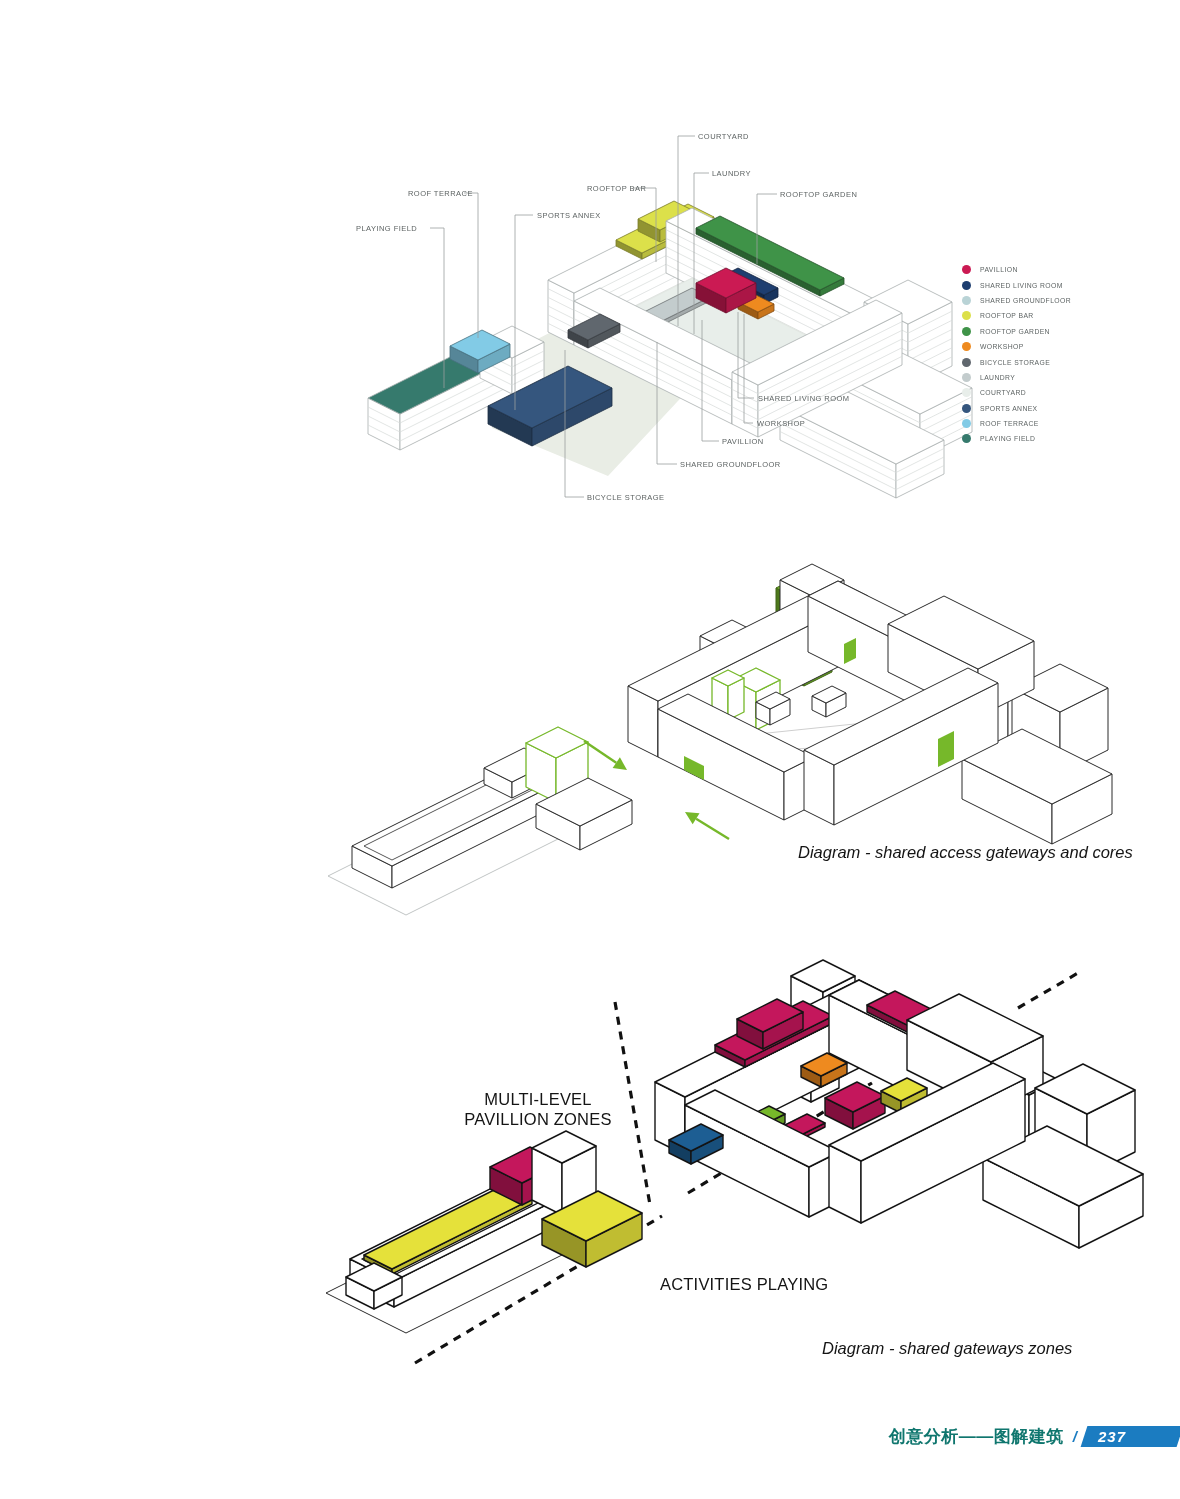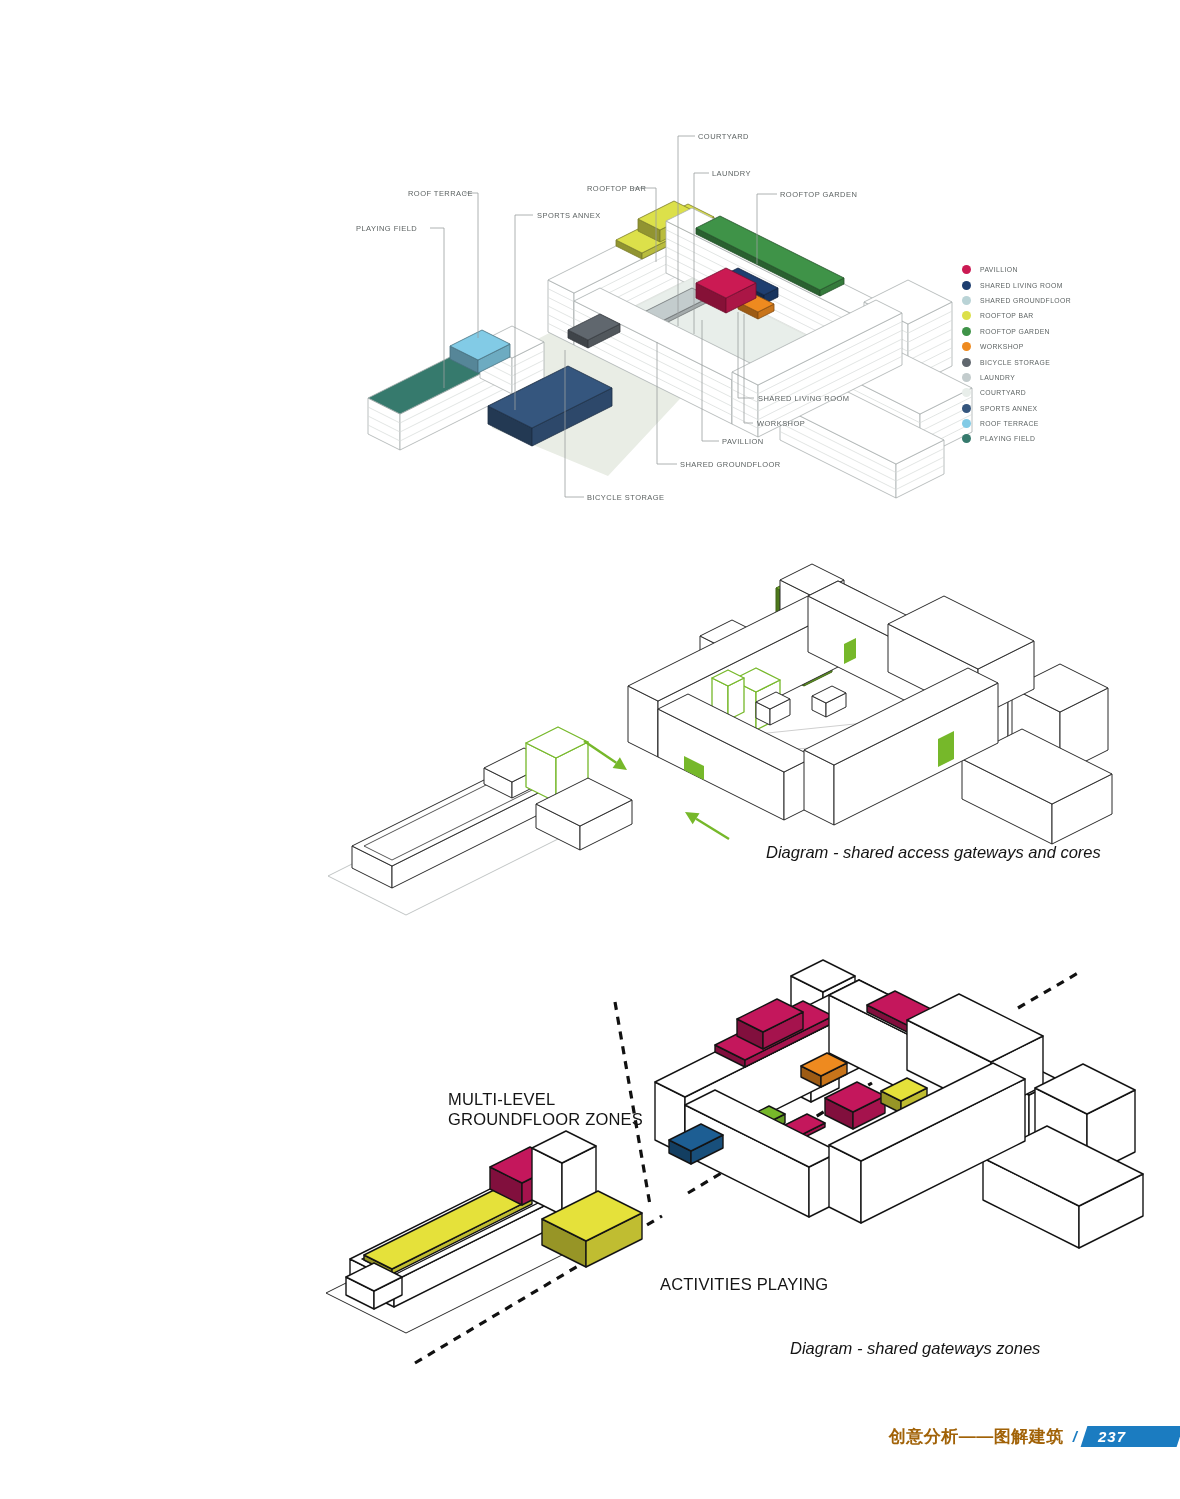--- a/index.html
+++ b/index.html
@@ -1,22 +1,22 @@
 <!DOCTYPE html>
 <html><head>
 <meta charset="utf-8">
 <style>
   html,body{margin:0;padding:0;background:#ffffff;}
   .page{position:relative;width:1180px;height:1499px;background:#ffffff;overflow:hidden;
         font-family:"Liberation Sans",sans-serif;}
   #art{position:absolute;left:0;top:0;}
   .lbl{position:absolute;font-size:7.5px;color:#5d6363;letter-spacing:.45px;white-space:nowrap;}
   .blbl{position:absolute;font-size:16.5px;color:#141414;letter-spacing:.2px;white-space:nowrap;}
-  .blbl-center{text-align:left;line-height:20px;width:180px;}
-  .cap{position:absolute;font-style:italic;font-size:16.5px;color:#141414;white-space:nowrap;}
+  .blbl-center{text-align:center;line-height:20px;width:180px;}
+  .cap{position:absolute;font-style:italic;font-size:16.5px;color:#141414;white-space:nowrap;margin-left:32px;}
   .legend{position:absolute;left:962px;top:262px;}
   .lrow{display:flex;align-items:center;height:15.4px;}
   .dot{width:9px;height:9px;border-radius:50%;flex:none;margin-right:9px;}
   .ltxt{font-size:6.8px;color:#5d6363;letter-spacing:.4px;white-space:nowrap;}
   .footer{position:absolute;left:840px;top:1425px;width:340px;height:23px;display:flex;
           align-items:center;justify-content:flex-end;}
   .ftitle{font-weight:bold;font-size:17px;letter-spacing:.5px;}
   .fsep{font-style:italic;font-weight:bold;font-size:15px;margin:0 7px 0 9px;}
   .fbox{flex:none;width:96px;height:21px;transform:skewX(-18deg);display:flex;align-items:center;}
   .fnum{transform:skewX(18deg);color:#ffffff;font-weight:bold;font-style:italic;
@@ -464,26 +464,26 @@
     <div class="lrow">
         <span class="dot" style="background-color: rgb(54, 122, 109);"></span>
         <span class="ltxt">PLAYING FIELD</span>
       </div>
   </div>
 
   <div class="cap" style="left:766px;top:843px">Diagram - shared access gateways and cores</div>
 
   <div class="blbl blbl-center" style="left:448px;top:1089px">
     <div>MULTI-LEVEL</div>
-    <div>GROUNDFLOOR ZONES</div>
+    <div>PAVILLION ZONES</div>
   </div>
   <div class="blbl" style="left:660px;top:1275px">ACTIVITIES PLAYING</div>
   <div class="cap" style="left:790px;top:1339px">Diagram - shared gateways zones</div>
 
   <div class="footer">
-    <span class="ftitle" id="ftitle" style="color: #a16207;">创意分析——图解建筑</span>
+    <span class="ftitle" id="ftitle" style="color: #0f766e;">创意分析——图解建筑</span>
     <span class="fsep" id="fsep" style="color: rgb(27, 124, 193);">/</span>
     <span class="fbox" id="fbox" style="background-color: rgb(27, 124, 193);">
       <span class="fnum">237</span>
     </span>
   </div>
 
 </div>
 
 </body></html>

